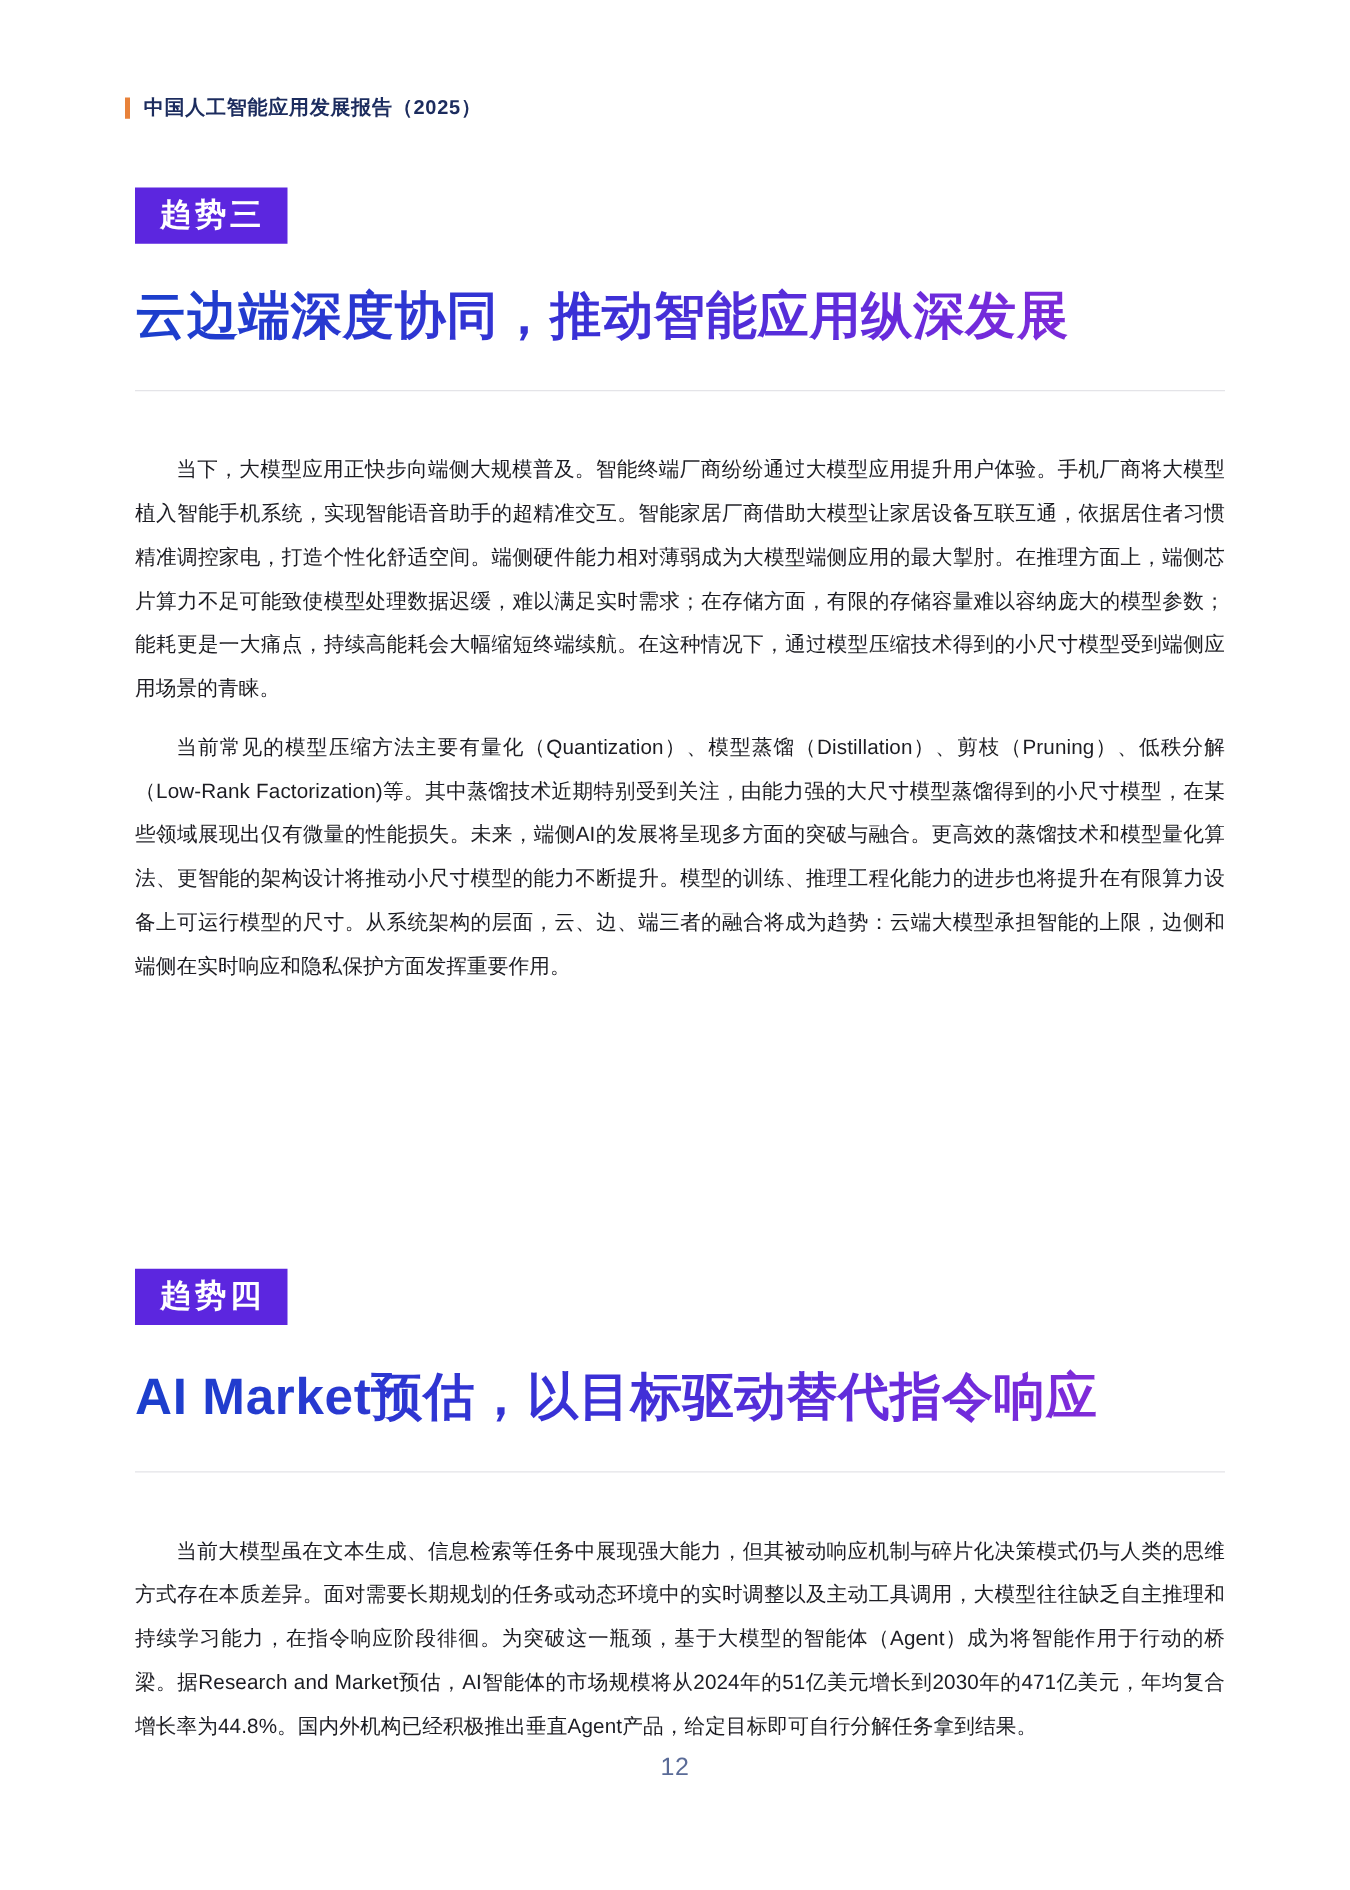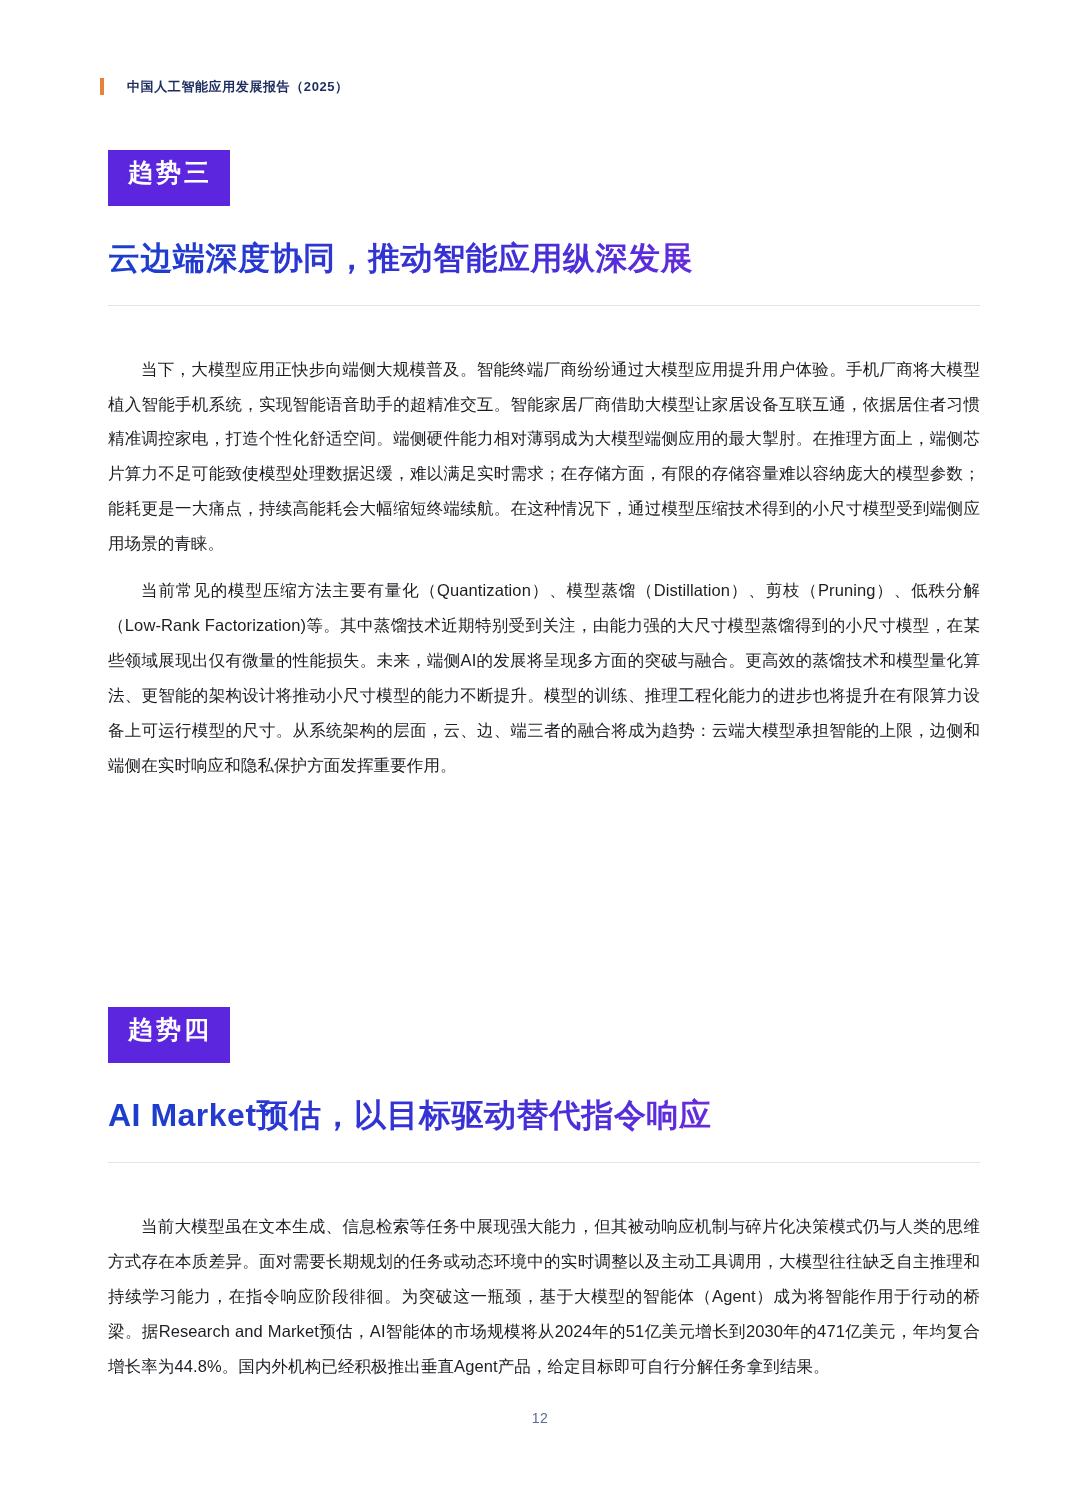--- a/index.html
+++ b/index.html
@@ -31,27 +31,26 @@
     gap: 11px;
   }
   .header-accent-bar {
     width: 4px;
     height: 17px;
     background: #E8823A;
     border-radius: 0;
     flex: none;
   }
   .running-header-text {
-    font-size: 13px;
+    font-size: 16px;
     font-weight: bold;
     color: #1C2C5E;
     letter-spacing: 0.6px;
     line-height: 1;
     white-space: nowrap;
-    margin-left: 12px;
   }
 
   
   .content {
     position: absolute;
     left: 108px;
     right: 100px;
     top: 150px;
   }
 
@@ -60,28 +59,28 @@
     margin-bottom: 0;
   }
 
   .trend-badge {
     display: inline-block;
     background: #5C26DF;
     color: #ffffff;
     font-size: 25px;
     font-weight: bold;
     letter-spacing: 3px;
-    padding: 10px 18px 21px 20px;
+    padding: 10px 18px 10px 20px;
     line-height: 1;
     box-sizing: border-box;
   }
 
   .trend-title {
     margin-top: 32px;
-    font-size: 32px;
+    font-size: 41px;
     font-weight: bold;
     letter-spacing: 0.5px;
     line-height: 1.25;
     background: linear-gradient(90deg, #1B3FCC 0%, #3A30D6 42%, #6C2BDC 72%, #8E2BD6 100%);
     -webkit-background-clip: text;
     background-clip: text;
     color: transparent;
     -webkit-text-fill-color: transparent;
     white-space: nowrap;
   }
@@ -113,21 +112,21 @@
     height: 212px;
   }
 
   
   .page-number {
     position: absolute;
     left: 0;
     right: 0;
     bottom: 86px;
     text-align: center;
-    font-size: 14px;
+    font-size: 20px;
     color: #5A6B97;
     letter-spacing: 0.5px;
     margin-top: 16px;
   }
 </style>
 </head>
 <body>
 
 <div class="page">
 

